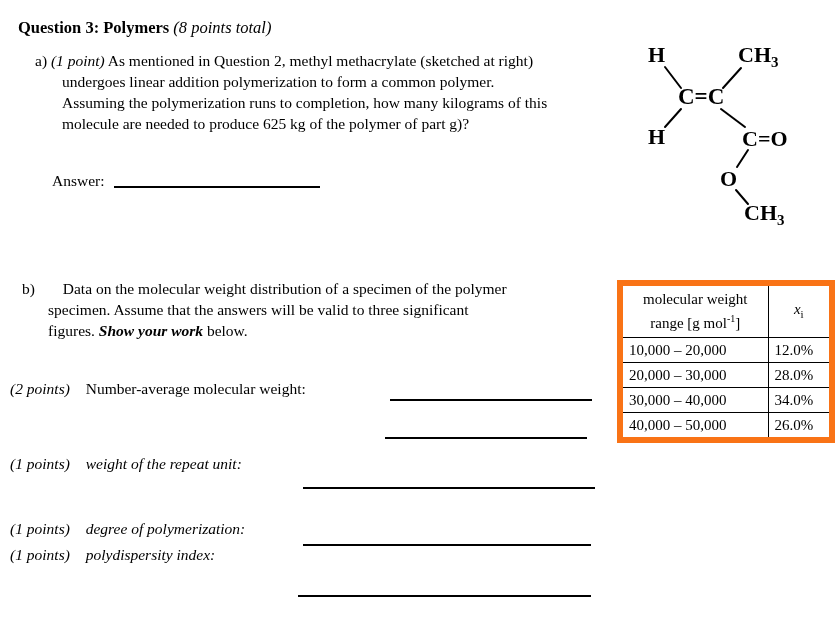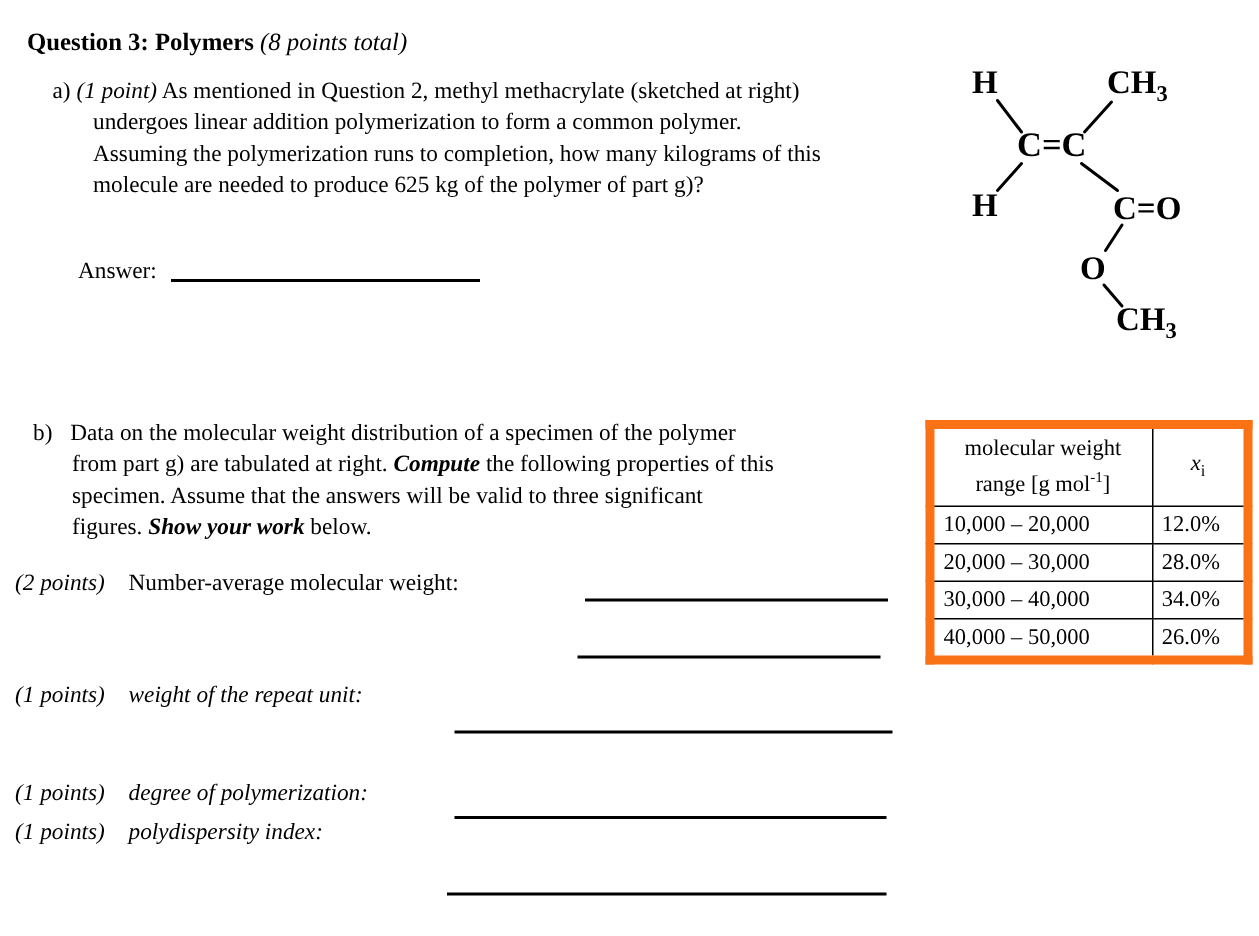--- a/index.html
+++ b/index.html
@@ -78,24 +78,21 @@
     <span class="atom cc" style="left:36px; top:44px;">C=C</span>
     <span class="atom" style="left:6px; top:84px;">H</span>
     <span class="atom" style="left:100px; top:86px;">C=O</span>
     <span class="atom" style="left:78px; top:126px;">O</span>
     <span class="atom" style="left:102px; top:160px;"><span>CH</span><sub>3</sub></span>
   </div>
 
   <div class="abs" style="left:22px; top:278px; width:600px;">
     <div class="line">
       <span>b)</span>
-      <span style="margin-left:8px;">Data on the molecular weight distribution of a specimen of the polymer</span>
-    </div>
-    <div class="line bcont">
-      <span>from part g) are tabulated at right. </span><span class="bi">Compute</span><span> the following properties of this</span>
+      <span style="margin-left:24px;">Data on the molecular weight distribution of a specimen of the polymer</span>
     </div>
     <div class="line bcont">specimen. Assume that the answers will be valid to three significant</div>
     <div class="line bcont">
       <span>figures. </span><span class="bi">Show your work</span><span> below.</span>
     </div>
   </div>
 
   <table class="abs wtable" style="left:617px; top:280px;">
     <tbody>
         <tr>

